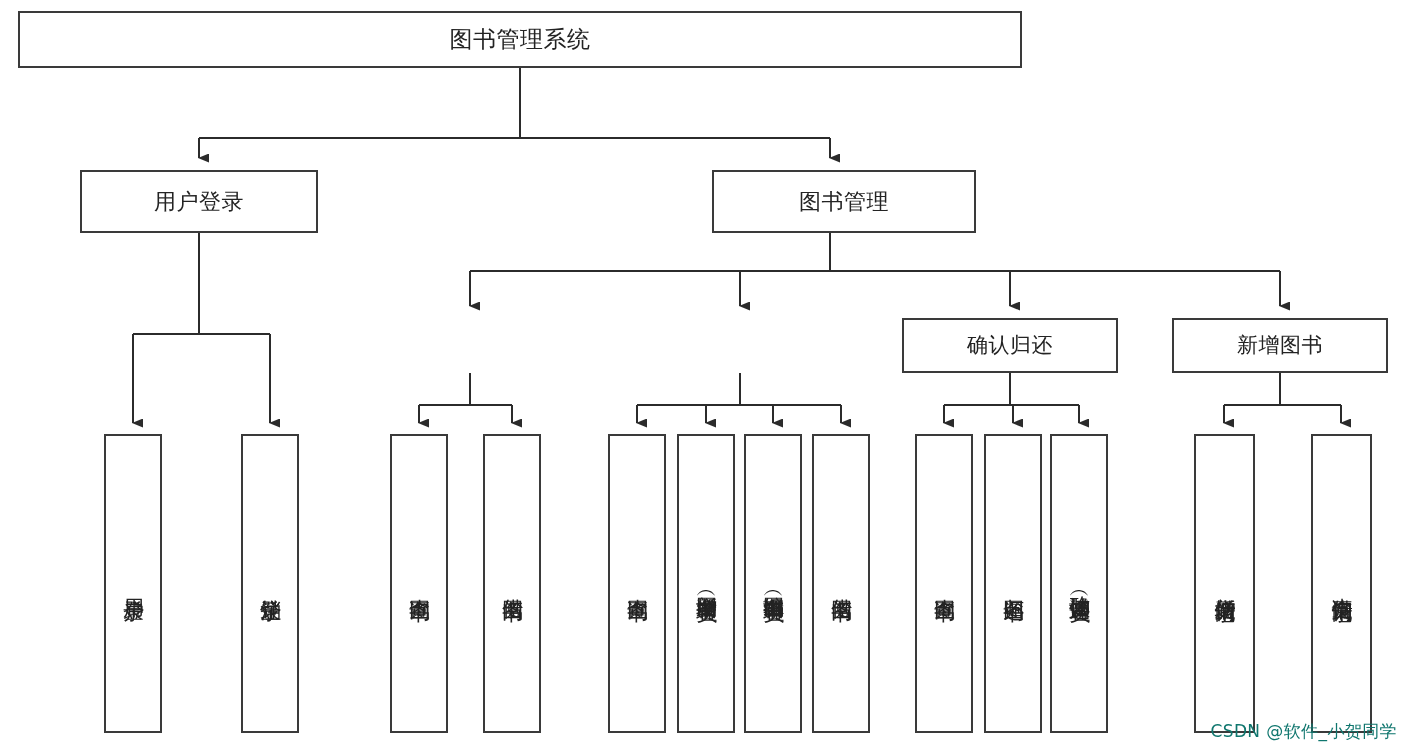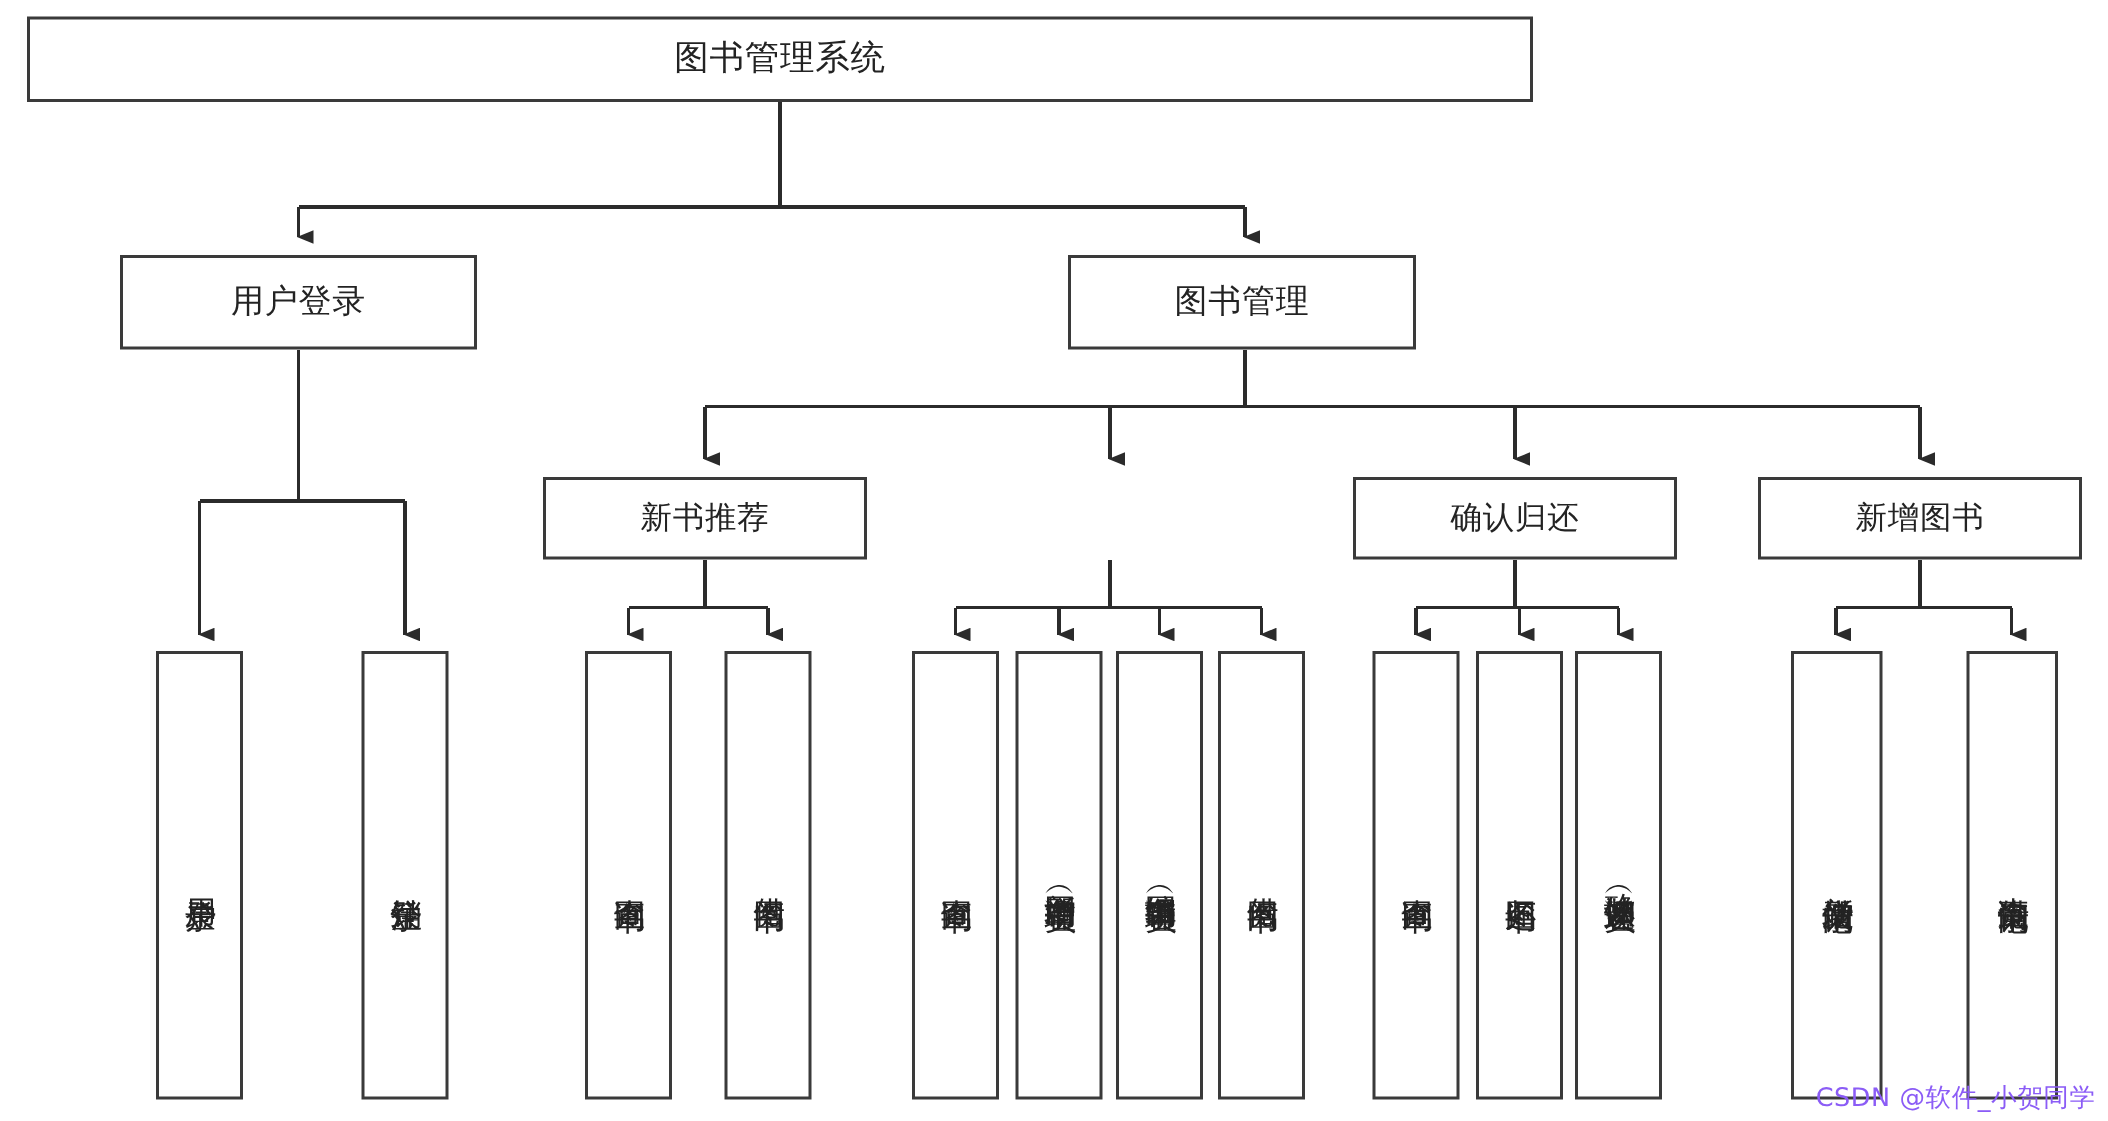--- a/index.html
+++ b/index.html
@@ -57,21 +57,21 @@
     line-height: 1.22;
     letter-spacing: 1px;
     white-space: nowrap;
     max-height: 100%;
   }
   #watermark {
     position: absolute;
     right: 8px;
     bottom: 4px;
     font-size: 17px;
-    color: #8b5cf6;
+    color: #0f766e;
     white-space: nowrap;
     letter-spacing: 0.4px;
   }
 </style>
 </head>
 <body>
 
 <div id="diagram-root">
 
   <svg id="edge-layer" viewBox="0 0 1405 747" width="1405" height="747" xmlns="http://www.w3.org/2000/svg">
@@ -124,27 +124,24 @@
     </g>
   </svg>
 
   <div class="node node-root" style="left:18px; top:11px; width:1004px; height:57px;">
     <span class="node-label">图书管理系统</span>
   </div>
 
   <div class="node node-l1" style="left:80px; top:170px; width:238px; height:63px;">
     <span class="node-label">用户登录</span>
   </div>
-  <div class="node node-l1" style="left:712px; top:170px; width:232px; height:63px;">
+  <div class="node node-l1" style="left:712px; top:170px; width:264px; height:63px;">
     <span class="node-label">图书管理</span>
   </div>
 
-  <div class="node node-l2" style="left:362px; top:318px; width:216px; height:55px;">
-    <span class="node-label">新书推荐</span>
-  </div>
   <div class="node node-l2" style="left:902px; top:318px; width:216px; height:55px;">
     <span class="node-label">确认归还</span>
   </div>
   <div class="node node-l2" style="left:1172px; top:318px; width:216px; height:55px;">
     <span class="node-label">新增图书</span>
   </div>
 
   <div class="node node-leaf" style="left:104px; top:434px; width:58px; height:299px;">
     <span class="node-label">用户登录</span>
   </div>

